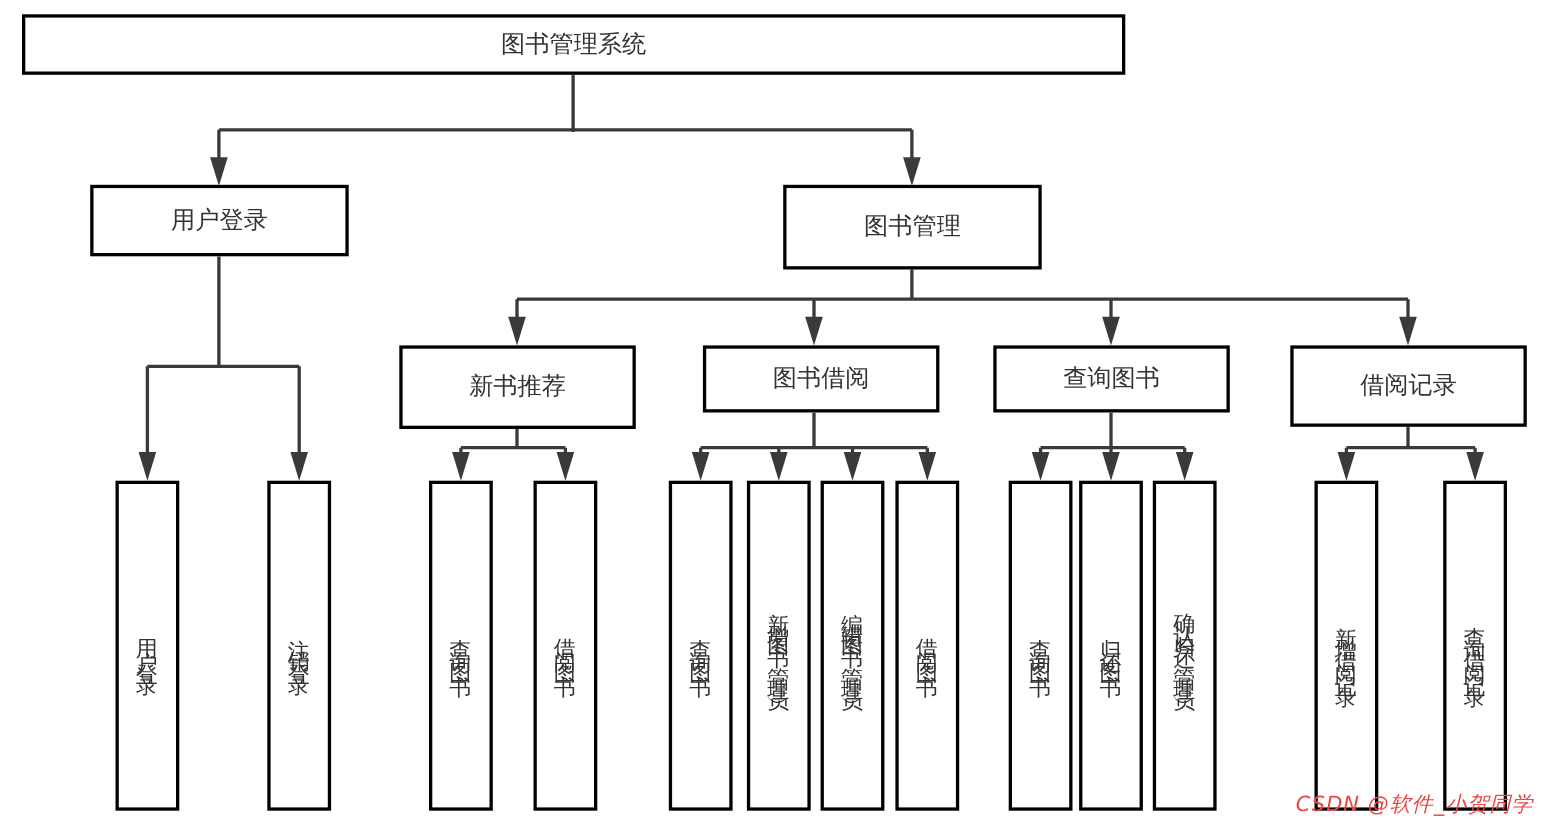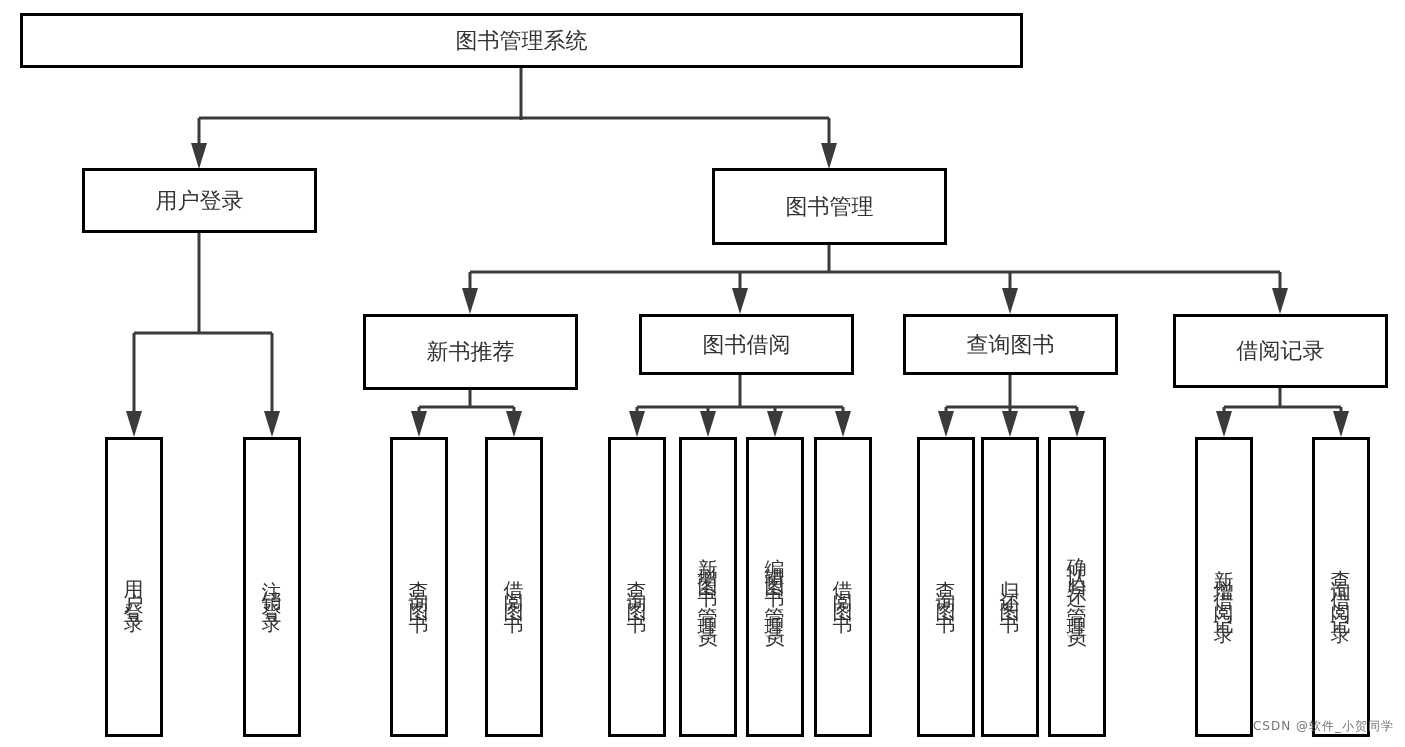--- a/index.html
+++ b/index.html
@@ -42,24 +42,25 @@
     text-orientation: mixed;
     font-size: 20px;
     line-height: 1;
     letter-spacing: 11px;
     white-space: nowrap;
   }
   .watermark {
     position: absolute;
     right: 11px;
     top: 718px;
-    font-size: 12px;
-    color: #737373;
+    font-size: 19px;
+    color: #ef4444;
     white-space: nowrap;
     letter-spacing: 1px;
+    font-style: italic;
   }
 </style>
 </head>
 <body>
 
 <div class="stage">
 
   <svg class="connectors" viewBox="0 0 1405 747" xmlns="http://www.w3.org/2000/svg">
     <g stroke="#3a3a3a" stroke-width="3" fill="none">
 

